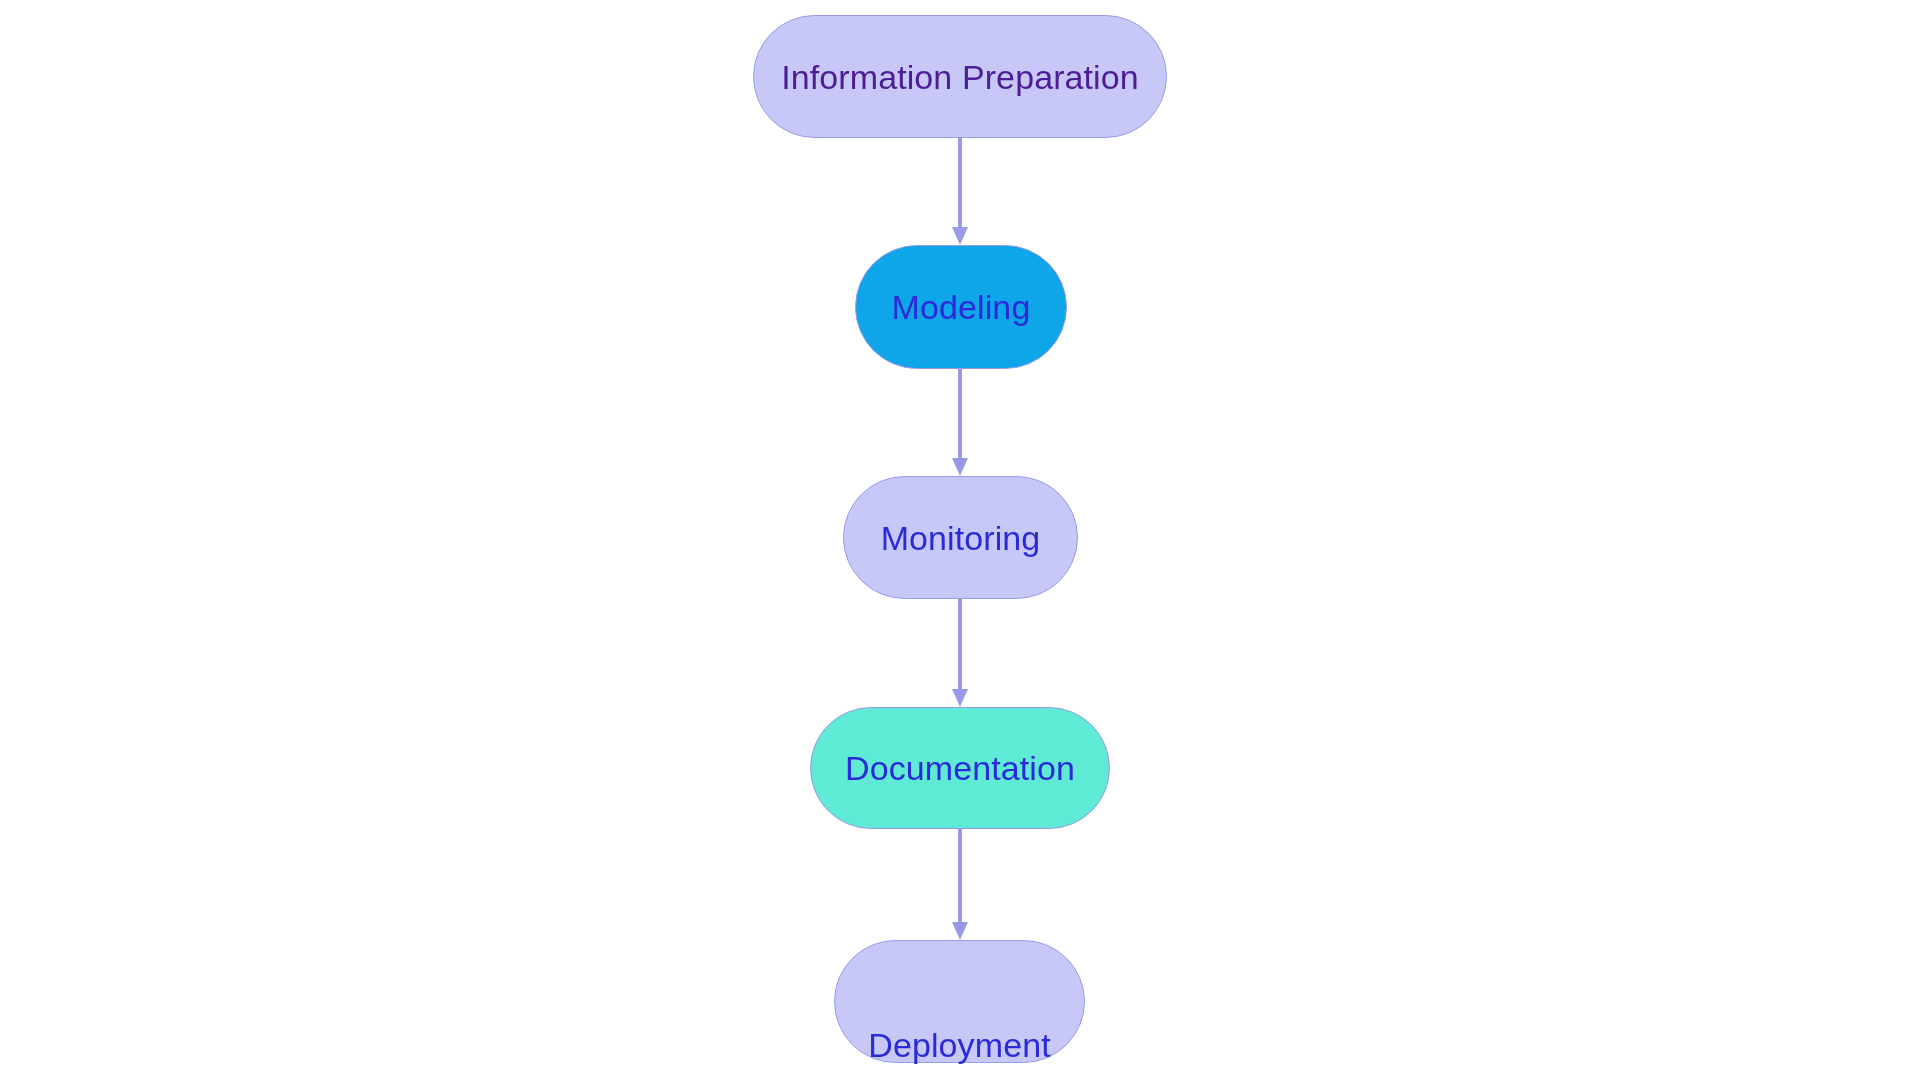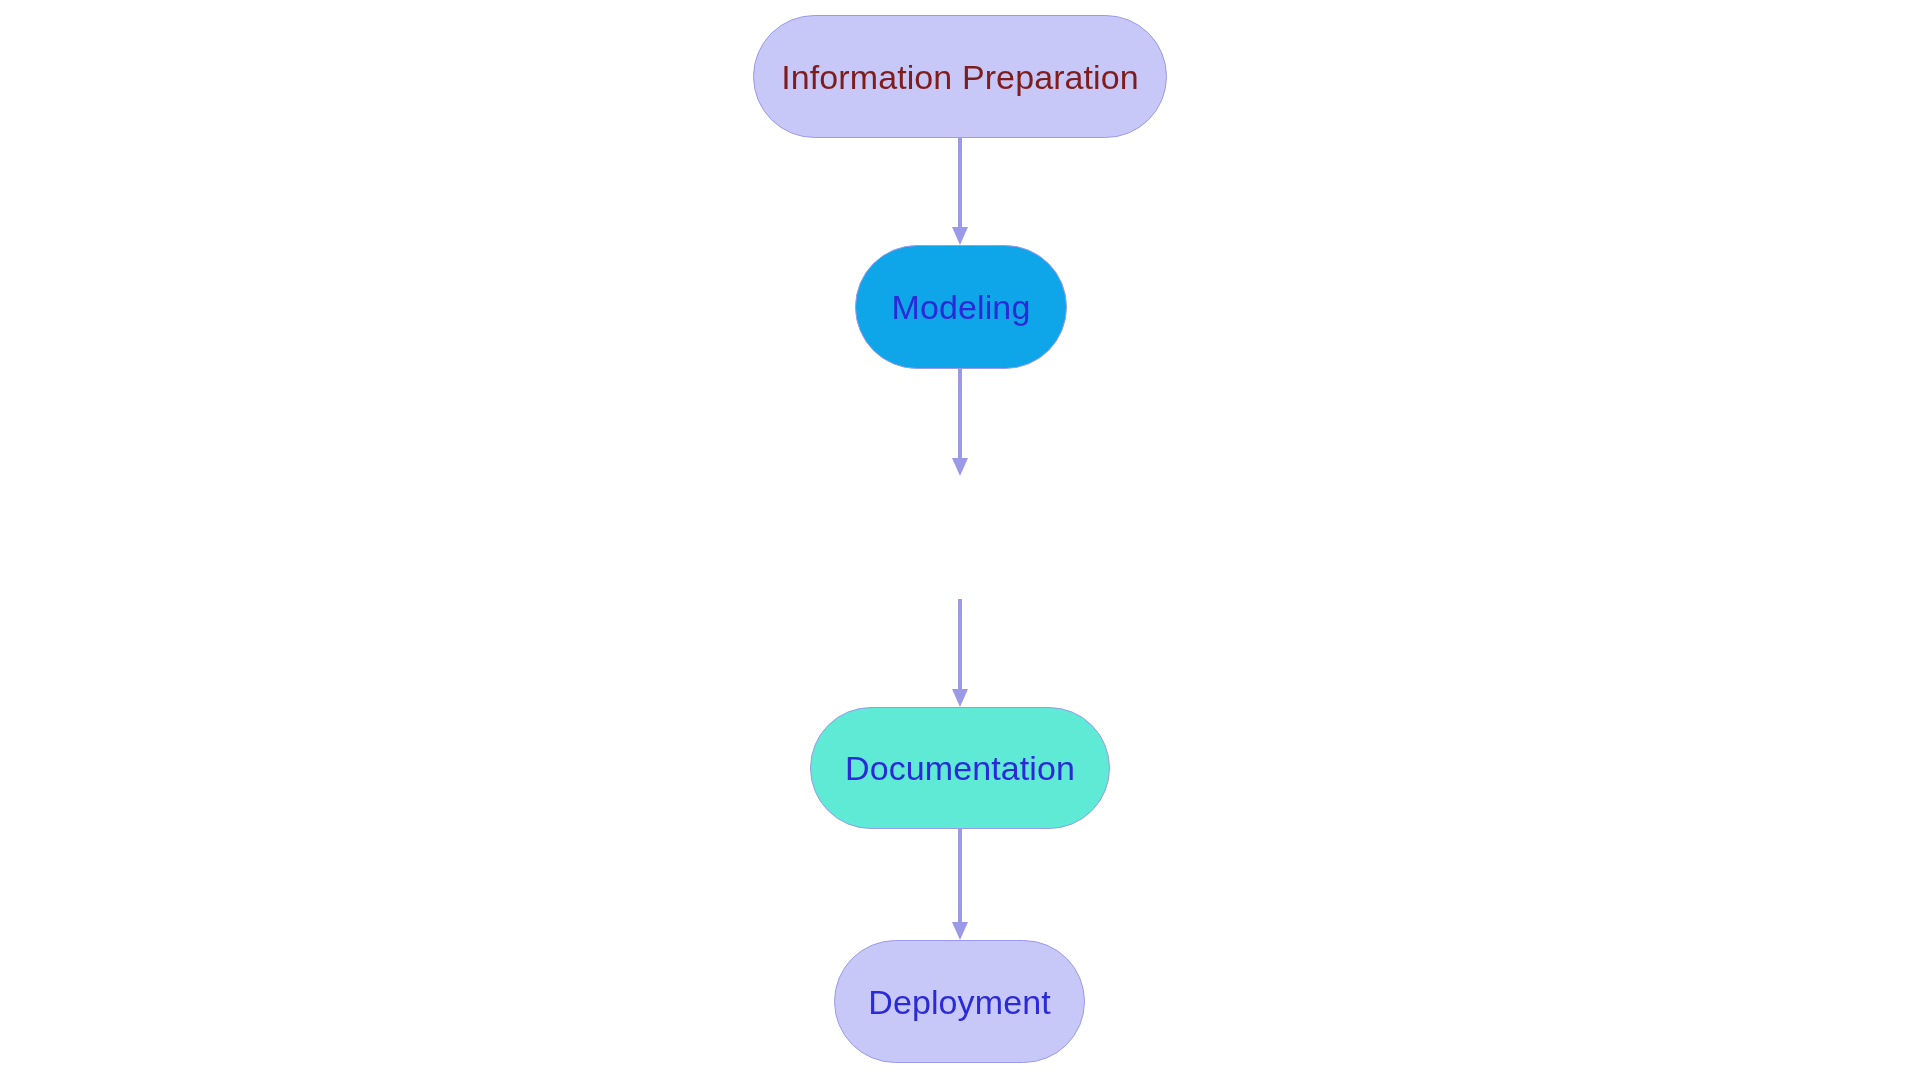--- a/index.html
+++ b/index.html
@@ -92,50 +92,53 @@
   .edge-4 .edge-line { top: 829px; height: 93px; }
   .edge-4 .edge-head { top: 922px; }
 </style>
 </head>
 <body>
 
 <div id="canvas" style="background: rgb(255, 255, 255);">
   <div class="flow-column">
 
     <div class="node node-1" style="background: rgb(200, 200, 248); border-color: rgb(154, 154, 234); color: rgb(42, 42, 216);">
-      <span class="node-label" style="color: #7f1d1d;">Information Preparation</span>
+      <span class="node-label" style="color: #4c1d95;">Information Preparation</span>
     </div>
 
     <div class="edge edge-1">
       <div class="edge-line" style="background: rgb(154, 154, 232);"></div>
       <div class="edge-head" style="border-top-color: rgb(154, 154, 232);"></div>
     </div>
 
     <div class="node node-2" style="background: #0ea5e9; border-color: rgb(154, 154, 234); color: rgb(42, 42, 216);">
       <span class="node-label" style="color: rgb(42, 42, 216);">Modeling</span>
     </div>
 
     <div class="edge edge-2">
       <div class="edge-line" style="background: rgb(154, 154, 232);"></div>
       <div class="edge-head" style="border-top-color: rgb(154, 154, 232);"></div>
     </div>
 
+    <div class="node node-3" style="background: rgb(200, 200, 248); border-color: rgb(154, 154, 234); color: rgb(42, 42, 216);">
+      <span class="node-label" style="color: rgb(42, 42, 216);">Monitoring</span>
+    </div>
 
     <div class="edge edge-3">
       <div class="edge-line" style="background: rgb(154, 154, 232);"></div>
       <div class="edge-head" style="border-top-color: rgb(154, 154, 232);"></div>
     </div>
 
     <div class="node node-4" style="background: #5eead4; border-color: rgb(154, 154, 234); color: rgb(42, 42, 216);">
       <span class="node-label" style="color: rgb(42, 42, 216);">Documentation</span>
     </div>
 
     <div class="edge edge-4">
       <div class="edge-line" style="background: rgb(154, 154, 232);"></div>
       <div class="edge-head" style="border-top-color: rgb(154, 154, 232);"></div>
     </div>
 
-    <div class="node node-5" style="background: rgb(200, 200, 248); border-color: rgb(154, 154, 234); color: rgb(42, 42, 216);">
+    <div class="node node-5" style="background: rgb(200, 200, 248); border-color: rgb(154, 154, 234); color: rgb(42, 42, 216); align-items: flex-end;">
       <span class="node-label" style="color: rgb(42, 42, 216);">Deployment</span>
     </div>
 
   </div>
 </div>
 
 </body></html>

